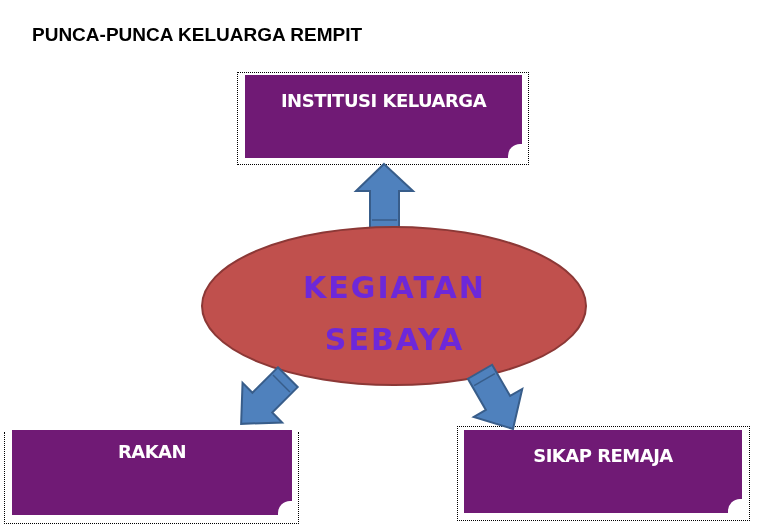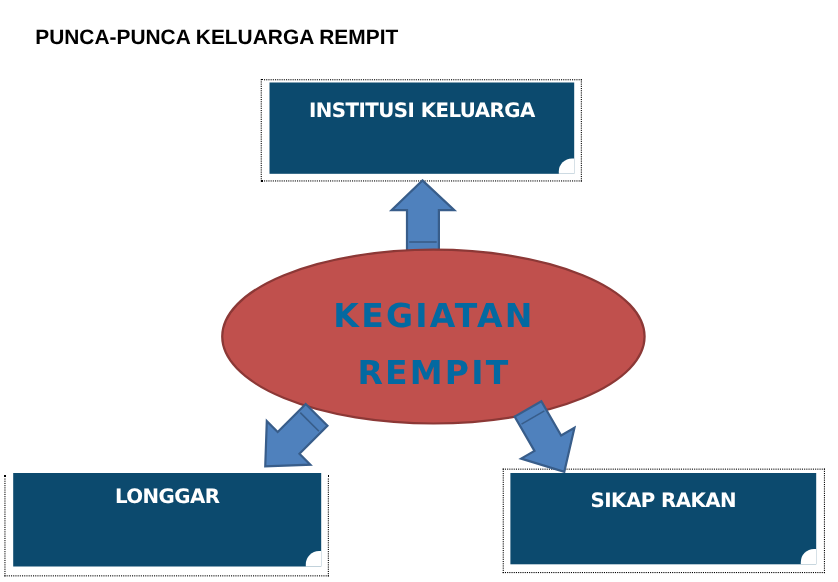--- a/index.html
+++ b/index.html
@@ -1,23 +1,23 @@
 <!DOCTYPE html>
 <html><head>
 <meta charset="utf-8">
 <style>
   html,body{margin:0;padding:0;background:#ffffff;}
   body{width:762px;height:529px;position:relative;overflow:hidden;font-family:"Liberation Sans",sans-serif;}
   .title{position:absolute;left:32px;top:24px;font-family:"Liberation Sans",sans-serif;font-weight:bold;font-size:19px;color:#000;letter-spacing:0px;}
   .outline{position:absolute;border:1px dotted #000;box-sizing:border-box;}
-  .box{position:absolute;background:#0c4a6e;color:#fff;font-family:"DejaVu Sans",sans-serif;font-weight:bold;text-align:center;box-sizing:border-box;}
+  .box{position:absolute;background:#701a75;color:#fff;font-family:"DejaVu Sans",sans-serif;font-weight:bold;text-align:center;box-sizing:border-box;}
   .box .line{display:block;font-size:18px;line-height:32px;letter-spacing:-0.5px;}
   .curl{position:absolute;right:0;bottom:0;width:14px;height:14px;background:#fff;border-top-left-radius:12px;}
   svg{position:absolute;left:0;top:0;}
-  .ellipse-text{position:absolute;left:202px;top:262px;width:385px;text-align:center;color:#0369a1;font-family:"DejaVu Sans",sans-serif;font-weight:bold;font-size:30px;line-height:52px;letter-spacing:2px;}
+  .ellipse-text{position:absolute;left:202px;top:262px;width:385px;text-align:center;color:#6d28d9;font-family:"DejaVu Sans",sans-serif;font-weight:bold;font-size:30px;line-height:52px;letter-spacing:2px;}
 </style>
 </head>
 <body>
 
 <div class="title">PUNCA-PUNCA KELUARGA REMPIT</div>
 
 <div class="outline" style="left:237px;top:72px;width:292px;height:93px;"></div>
 <div class="outline" style="left:4px;top:432px;width:295px;height:92px;border-left-style:dotted;border-top:none;"></div>
 <div class="outline" style="left:457px;top:426px;width:293px;height:95px;"></div>
 
@@ -36,30 +36,30 @@
   </g>
 
   <g transform="translate(494,396) rotate(-30)">
     <polygon points="-14,-28 14,-28 14,8 28,8 0,38 -28,8 -14,8" fill="#4f81bd" stroke="#385d8a" stroke-width="2"></polygon>
     <line x1="-12" y1="-19" x2="12" y2="-19" stroke="#385d8a" stroke-width="1.5"></line>
   </g>
 </svg>
 
 <div class="ellipse-text">
   <div>KEGIATAN</div>
-  <div>REMPIT</div>
+  <div>SEBAYA</div>
 </div>
 
 <div class="box" style="left:245px;top:75px;width:277px;height:83px;padding-top:10px;">
   <span class="line">INSTITUSI KELUARGA</span>
   <div class="curl"></div>
 </div>
 
 <div class="box" style="left:12px;top:430px;width:280px;height:85px;padding-top:6px;">
-  <span class="line">LONGGAR</span>
+  <span class="line">RAKAN</span>
   <div class="curl"></div>
 </div>
 
 <div class="box" style="left:464px;top:430px;width:278px;height:83px;padding-top:10px;">
-  <span class="line">SIKAP RAKAN</span>
+  <span class="line">SIKAP REMAJA</span>
   <span class="line"></span>
   <div class="curl"></div>
 </div>
 
 </body></html>

